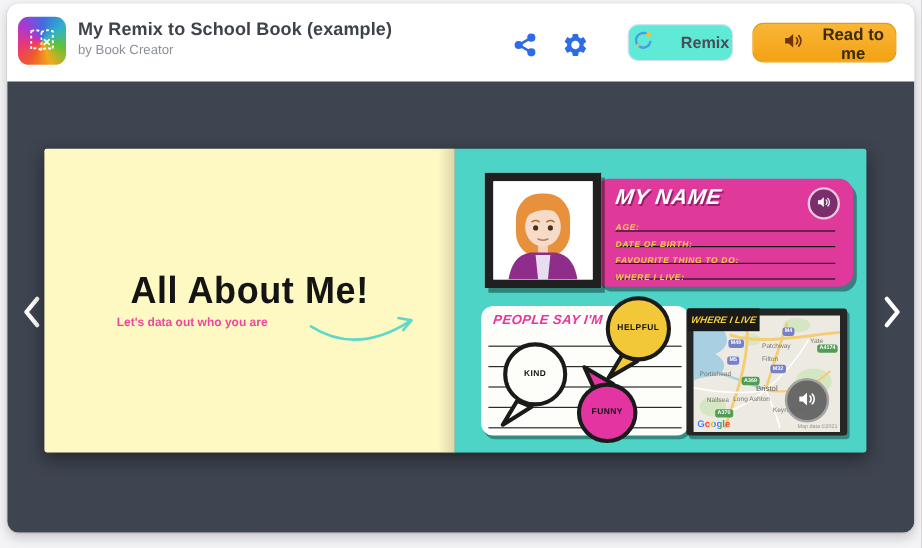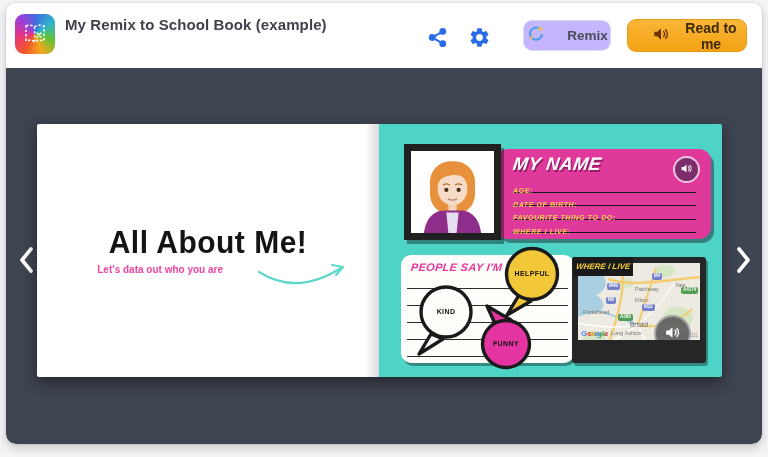--- a/index.html
+++ b/index.html
@@ -14,38 +14,38 @@
           background:conic-gradient(from 210deg, #f0592b, #e8357c, #a33bd6, #3f6de0, #2fb3c9, #5fc236, #f3a81d, #f0592b);
           display:flex; align-items:center; justify-content:center; }
   .logo svg { display:block; }
   .titles { position:absolute; left:59px; top:13px; }
   .h-title { font-size:15px; font-weight:bold; color:#3d424b; letter-spacing:.1px; }
   .h-sub { font-size:11px; color:#8b9097; margin-top:3px; }
   .iconbtn { position:absolute; top:22px; width:28px; height:28px; background:none; border:none; cursor:pointer;
              display:flex; align-items:center; justify-content:center; }
   .btn-share { left:417px; }
   .btn-gear { left:459px; }
-  .btn-remix { position:absolute; left:517px; top:17px; width:88px; height:31px; background:#c4b5fd;
+  .btn-remix { position:absolute; left:517px; top:17px; width:88px; height:31px; background:#5eead4;
                border:1.5px solid #d3e1f4; border-radius:9px; cursor:pointer;
                display:flex; align-items:center; justify-content:center; gap:21px;
                font-family:"Liberation Sans", sans-serif; font-size:13.5px; font-weight:bold; color:#494f59; }
   .btn-read { position:absolute; left:621px; top:16px; width:120px; height:33px;
               background:linear-gradient(#f9b637,#f3a214); border:1px solid #e49c13; border-radius:9px; cursor:pointer;
               display:flex; align-items:center; justify-content:center; gap:6px;
               font-family:"Liberation Sans", sans-serif; font-size:14px; font-weight:bold; color:#3d2a06;padding-left:24px; }
 
   
   .viewer { position:absolute; left:0; top:65px; width:756px; height:376px; background:#3e4450; border-radius:0 0 9px 9px; }
   .nav { position:absolute; width:22px; height:30px; background:none; border:none; cursor:pointer; padding:0; }
   .nav-prev { left:10px; top:178px; }
   .nav-next { left:726px; top:178px; }
 
   .spread { position:absolute; left:31px; top:56px; width:685px; height:253px; border-radius:2px;
             box-shadow:0 5px 14px rgba(0,0,0,.45); }
-  .page-left { position:absolute; left:0; top:0; width:342px; height:253px; background:#ffffff; border-radius:2px 0 0 2px; }
+  .page-left { position:absolute; left:0; top:0; width:342px; height:253px; background:#fef9c3; border-radius:2px 0 0 2px; }
   .page-left::after { content:""; position:absolute; right:0; top:0; width:14px; height:100%;
                       background:linear-gradient(to left, rgba(0,0,0,.14), rgba(0,0,0,0)); }
   .page-right { position:absolute; left:342px; top:0; width:343px; height:253px; background:#4dd4c6; border-radius:0 2px 2px 0; }
 
   
   .lp-title { position:absolute; left:0; top:102px; width:100%; text-align:center;
               font-size:30px; font-weight:800; color:#141414; letter-spacing:.5px; transform:scaleY(1.05); }
   .lp-tag { position:absolute; left:0; top:140px; width:72%; text-align:center;
             font-size:10px; font-weight:bold; color:#f0459e; }
   .lp-arrow { position:absolute; left:218px; top:134px; }
@@ -72,21 +72,21 @@
                  border-radius:10px; box-shadow:2px 3px 0 rgba(0,0,0,.35); z-index:1; }
   .pc-title { position:absolute; left:10px; top:6px; font-size:11px; font-weight:800; font-style:italic;
               color:#e8359e; transform:skewX(-6deg); letter-spacing:.3px; }
   .pc-line { position:absolute; left:6px; width:161px; border-top:1.4px solid #2b2b2b; }
   .bubble { position:absolute; z-index:4; }
   .bubble-label { position:absolute; left:0; width:100%; text-align:center; font-size:7px; font-weight:bold; color:#121212; letter-spacing:.4px; }
 
   
   .map-card { position:absolute; left:193px; top:133px; width:134px; height:106px; background:#262626;
               border-radius:3px; box-shadow:2px 3px 0 rgba(0,0,0,.35); padding:6px; z-index:2; }
-  .map { position:relative; width:122px; height:77px; overflow:hidden; background:#edeae2; }
+  .map { position:relative; width:122px; height:97px; overflow:hidden; background:#edeae2; }
   .map-label { position:absolute; left:1px; top:0px; width:60px; height:19px; background:#1a1a1a; z-index:6;
                display:flex; align-items:center; justify-content:center; }
   .map-label span { font-size:8px; font-weight:800; font-style:italic; color:#f2ce3a; transform:skewX(-8deg); white-space:nowrap; }
   .town { position:absolute; font-size:5.5px; color:#77756d; white-space:nowrap; z-index:2; }
   .badge { position:absolute; font-size:4.5px; font-weight:bold; color:#fff; padding:1px 2px; border-radius:2px; z-index:2; line-height:1; }
   .badge-m { background:#7580c8; }
   .badge-a { background:#4f9e54; }
   .g-logo { position:absolute; left:3px; bottom:2px; font-size:8px; font-weight:bold; z-index:3;
             background:linear-gradient(90deg,#4285F4 0 17%,#EA4335 17% 34%,#FBBC05 34% 50%,#4285F4 50% 67%,#34A853 67% 84%,#EA4335 84%);
             -webkit-background-clip:text; background-clip:text; color:transparent; }
@@ -104,20 +104,21 @@
     <div class="hdr">
       <div class="logo">
         <svg width="26" height="26" viewBox="0 0 26 26">
           <path d="M4 5 Q 9 3 12.5 6 Q 16 3 22 5 L 22 20 Q 16 18 12.5 21 Q 9 18 4 20 Z" fill="none" stroke="#ffffff" stroke-width="1.6" stroke-dasharray="2.4 2" stroke-linejoin="round"></path>
           <path d="M12.5 6 V 21" stroke="#ffffff" stroke-width="1.4" stroke-dasharray="2.2 2"></path>
           <path d="M15 16 l4 -4 M15 12 l4 4" stroke="#ffffff" stroke-width="1.4" stroke-linecap="round"></path>
         </svg>
       </div>
       <div class="titles">
         <div class="h-title">My Remix to School Book (example)</div>
+        <div class="h-sub">by Book Creator</div>
       </div>
 
       <button class="iconbtn btn-share">
         <span>
           <svg width="21" height="21" viewBox="0 0 24 24">
             <g stroke="#2d6ce8" stroke-width="2.4" fill="#2d6ce8">
               <circle cx="18" cy="5" r="2.7"></circle>
                 <circle cx="6" cy="12" r="2.7"></circle>
                 <circle cx="18" cy="19" r="2.7"></circle>
               <path d="M8.4 10.7 15.6 6.4 M8.4 13.3 15.6 17.6" fill="none"></path>

